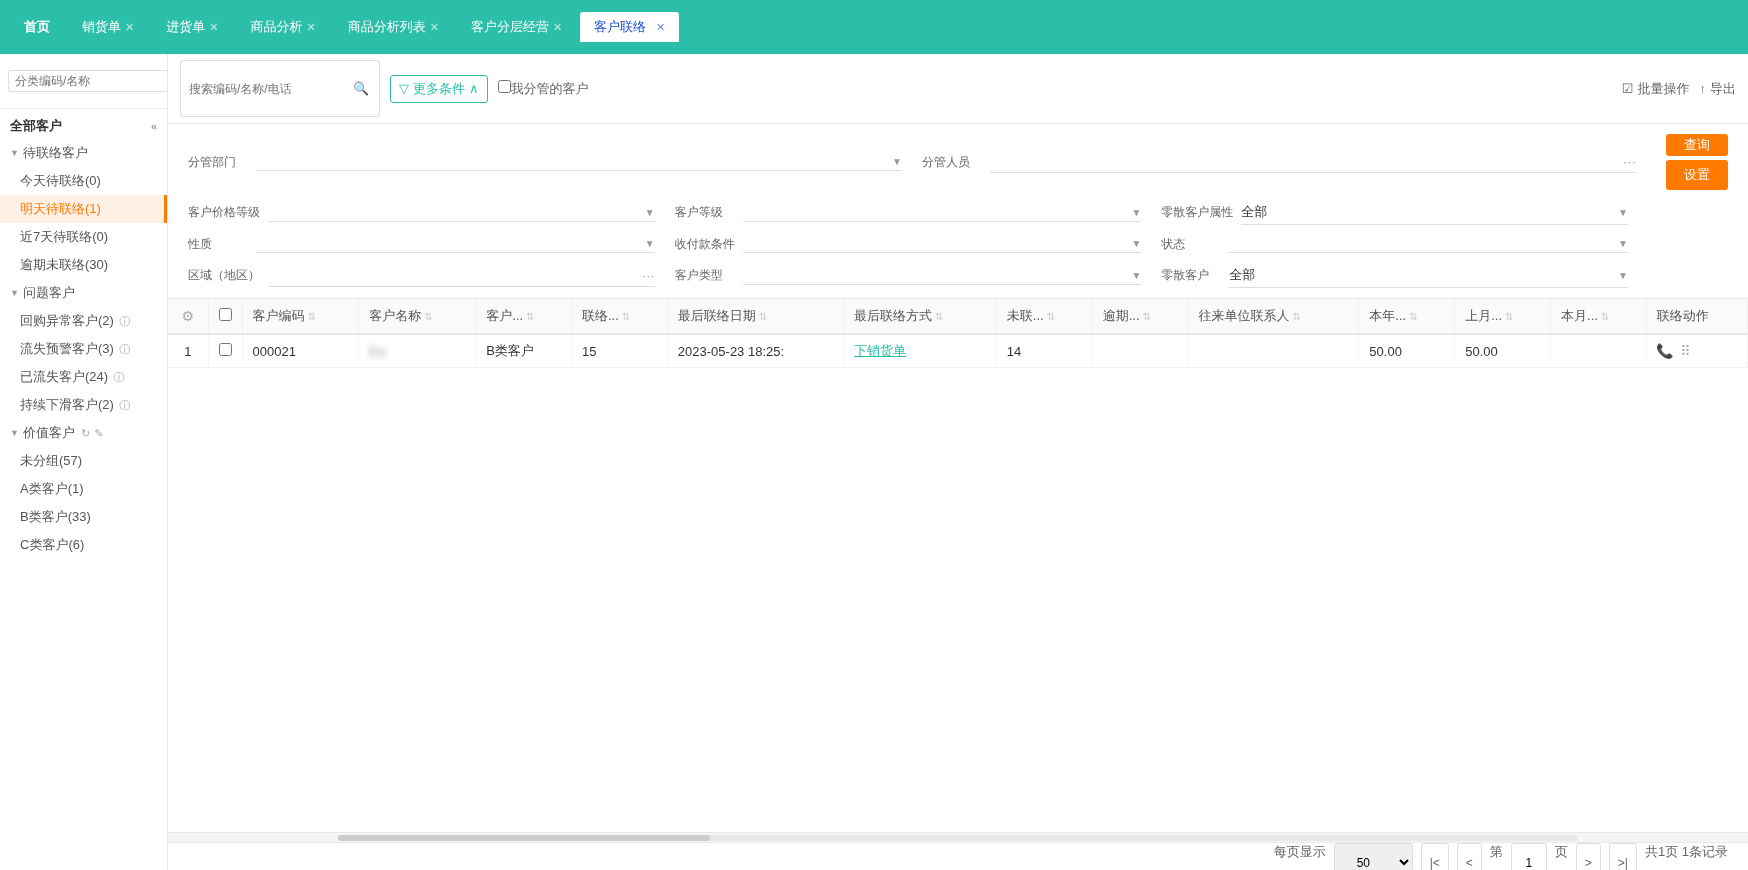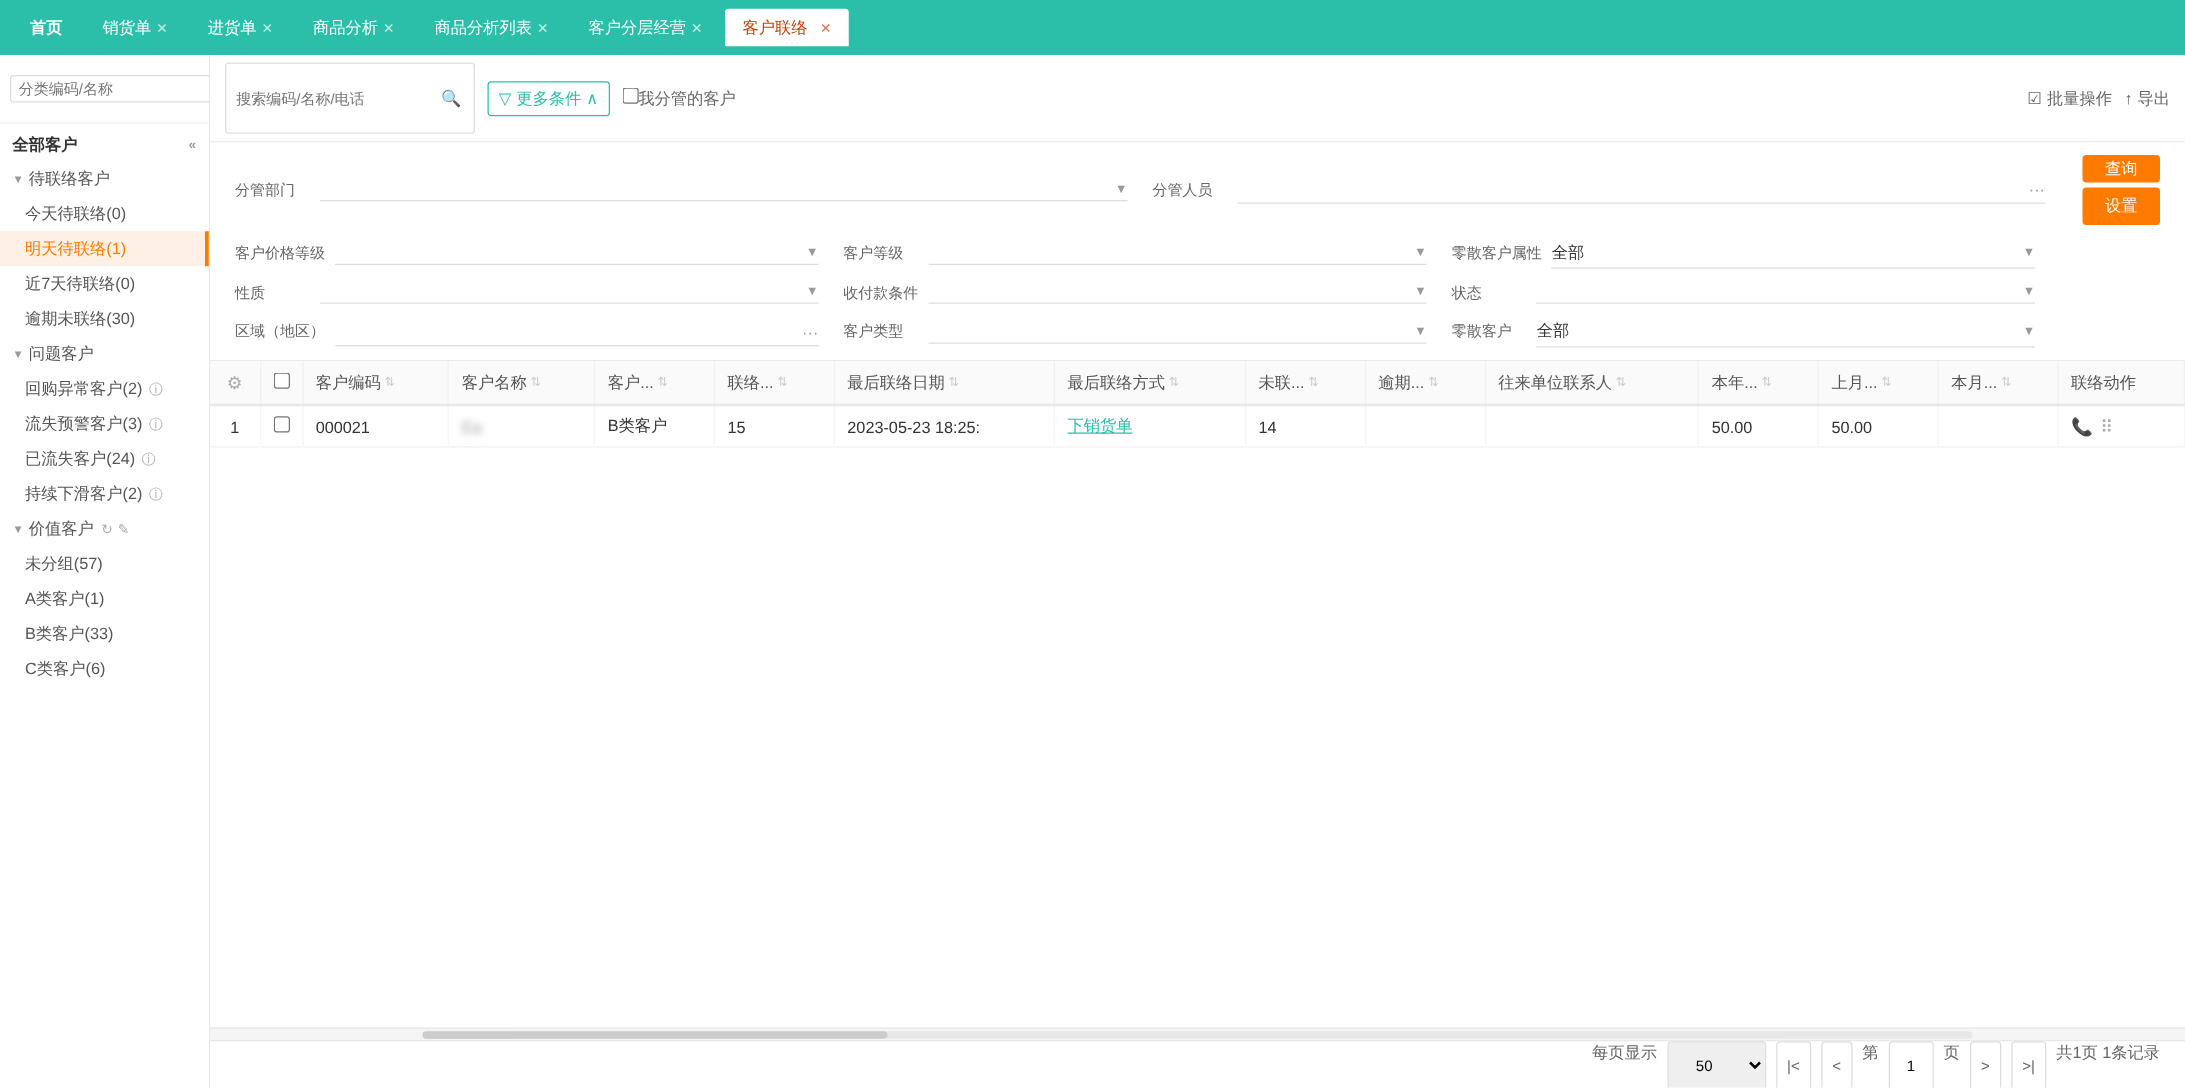--- a/index.html
+++ b/index.html
@@ -1,36 +1,36 @@
 <!DOCTYPE html>
 <html><head>
   <meta charset="utf-8">
   <style>
     * { box-sizing: border-box; margin: 0; padding: 0; font-family: 'Microsoft YaHei', Arial, sans-serif; font-size: 13px; }
     body { background: #f5f5f5; overflow: hidden; width: 1748px; height: 870px; }
 
     
     .top-nav {
       background: #2bbfaa;
-      height: 44px;
+      height: 54px;
       display: flex;
       align-items: center;
       padding: 0 10px;
       gap: 4px;
     }
     .nav-item {
       color: #fff;
       padding: 6px 14px;
       cursor: pointer;
       font-size: 13px;
       border-radius: 3px 3px 0 0;
       display: flex; align-items: center; gap: 4px;
       white-space: nowrap;
     }
-    .nav-item.active { background: #fff; color: #c2410c; gap: 10px; }
+    .nav-item.active { background: #fff; color: #1d4ed8; gap: 10px; }
     .nav-item .close-icon { font-size: 11px; opacity: 0.7; }
     .nav-home { font-weight: bold; }
 
     
     .main-layout {
       display: flex;
       height: calc(870px - 42px);
     }
 
     

